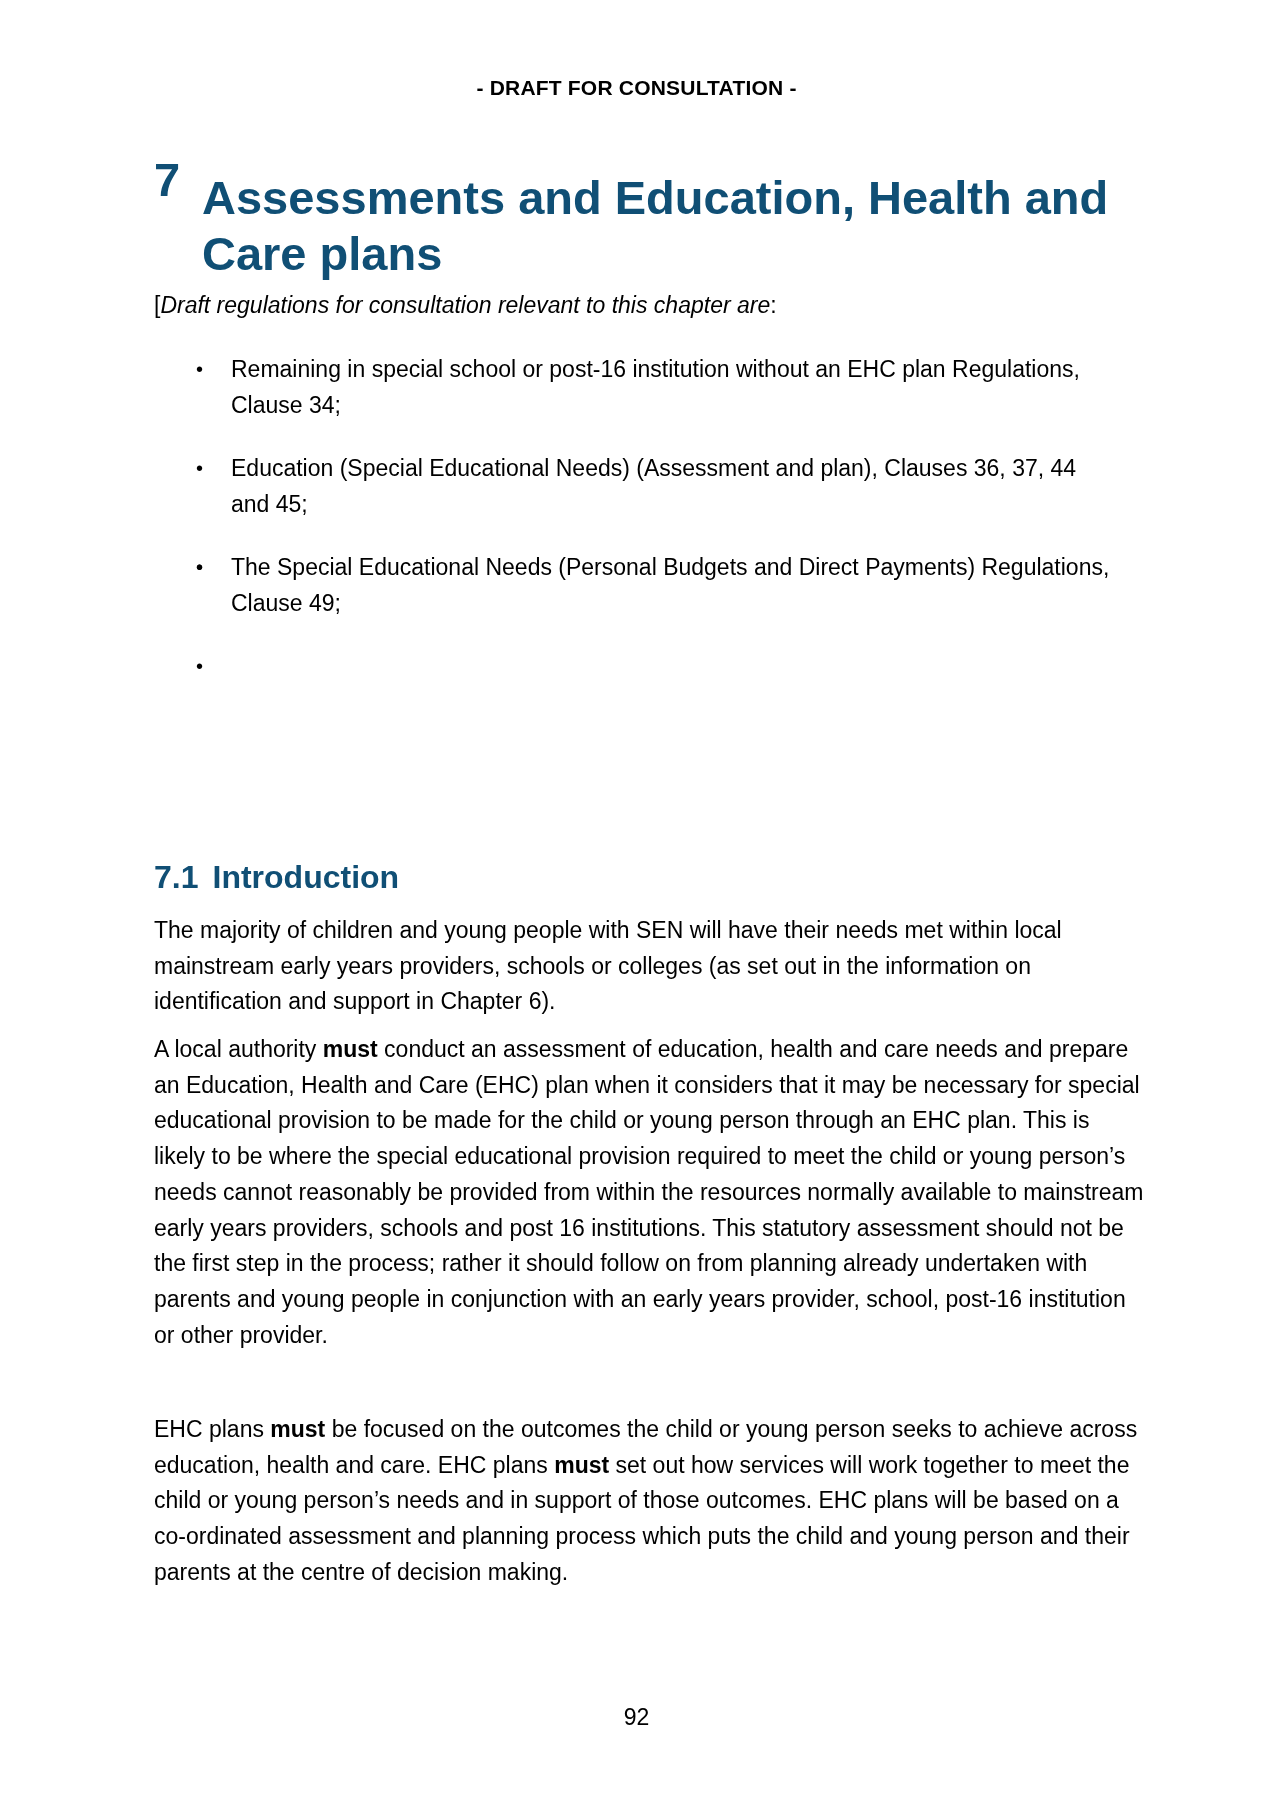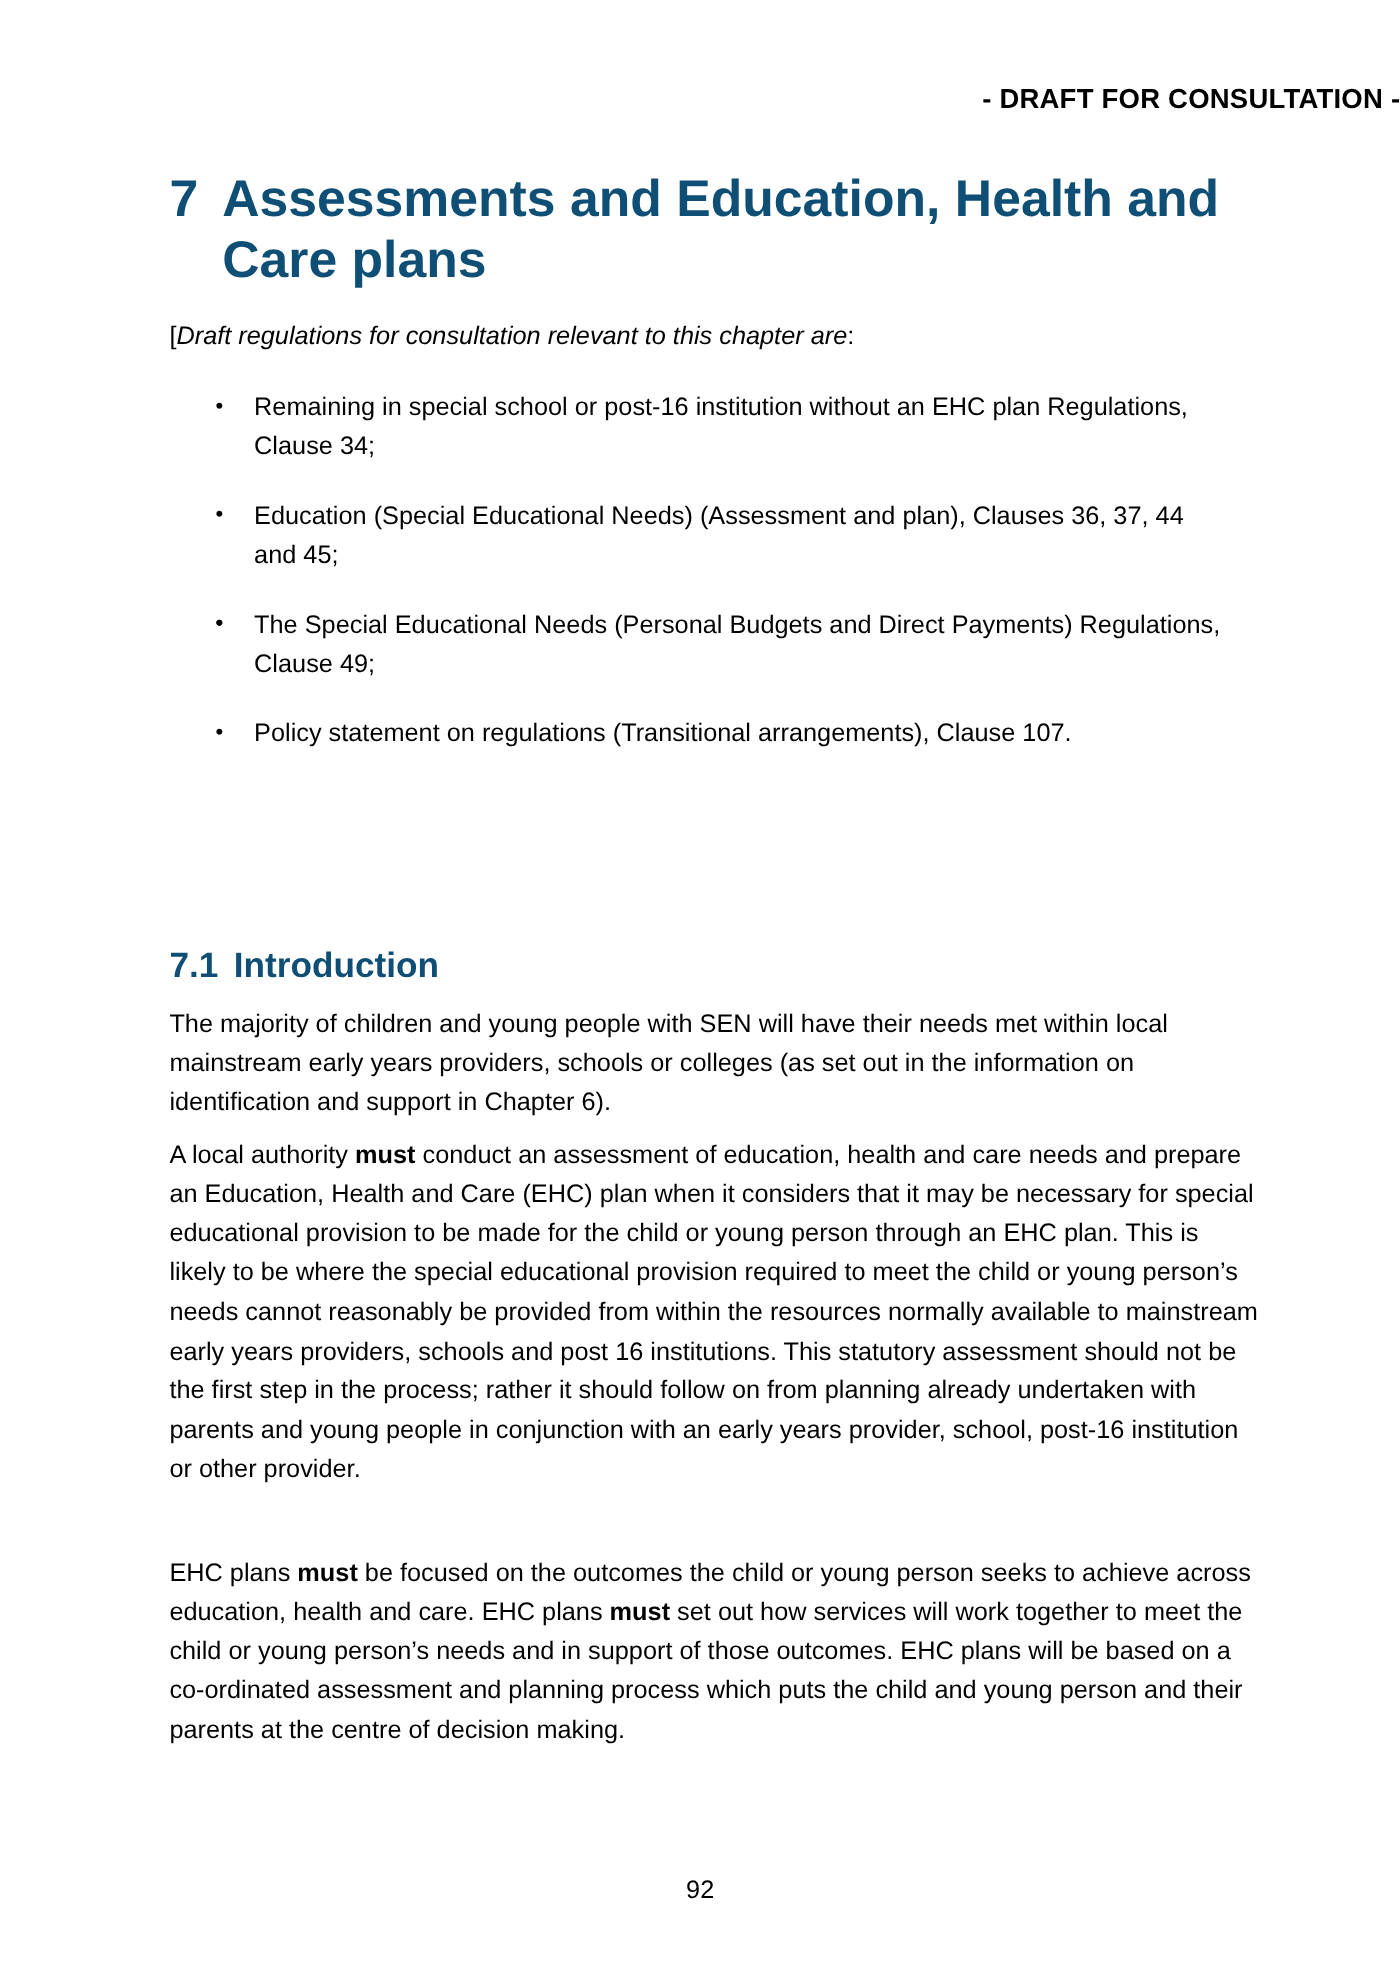--- a/index.html
+++ b/index.html
@@ -1,30 +1,30 @@
 <!DOCTYPE html>
 <html style="--accent: #104F75;"><head>
   <meta charset="utf-8">
   <style>
     html, body { margin: 0; padding: 0; background: #ffffff; }
     body {
       width: 1273px; height: 1800px; position: relative; overflow: hidden;
       font-family: "Liberation Sans", sans-serif; color: #000000;
     }
     .page-header {
-      position: absolute; top: 76px; left: 0; width: 1273px; text-align: right;
-      font-size: 25px; font-weight: bold; letter-spacing: 0.2px;
+      position: absolute; top: 76px; left: 0; width: 1273px; text-align: center;
+      font-size: 21px; font-weight: bold; letter-spacing: 0.2px;
     }
     .chapter-title {
       position: absolute; top: 152px; left: 154px; width: 1000px;
       font-size: 47px; font-weight: bold; line-height: 56px; color: var(--accent);
       display: flex;
     }
     .chapter-title .num { width: 48px; flex: none; }
-    .chapter-title .text { flex: 1; }
+    .chapter-title .text { flex: 1; margin-top: 18px; }
     .intro-note {
       position: absolute; top: 290px; left: 154px; font-size: 23px; line-height: 30px;
     }
     .intro-note em { font-style: italic; }
     .reg-list {
       position: absolute; top: 351px; left: 154px; width: 960px;
       margin: 0; padding: 0; list-style: none;
     }
     .reg-list li {
       position: relative; padding-left: 77px; font-size: 23px; line-height: 36px;
@@ -76,21 +76,20 @@
   </li>
   <li>
     <span class="bullet">•</span>
   </li>
   <li>
     <span class="bullet">•</span>
     <span>The Special Educational Needs (Personal Budgets and Direct Payments) Regulations, Clause 49;</span>
   </li>
   <li>
     <span class="bullet">•</span>
-    <span>Policy statement on regulations (Transitional arrangements), Clause 107.</span>
   </li>
 </ul>
 
 <h2 class="section-title" style="margin:0;">
   <span class="num">7.1</span><span>Introduction</span>
 </h2>
 
 <p class="para p1">The majority of children and young people with SEN will have their needs met within local mainstream early years providers, schools or colleges (as set out in the information on identification and support in Chapter 6).</p>
 
 <p class="para p2"><span>A local authority </span><b>must</b><span> conduct an assessment of education, health and care needs and prepare an Education, Health and Care (EHC) plan when it considers that it may be necessary for special educational provision to be made for the child or young person through an EHC plan. This is likely to be where the special educational provision required to meet the child or young person’s needs cannot reasonably be provided from within the resources normally available to mainstream early years providers, schools and post 16 institutions. This statutory assessment should not be the first step in the process; rather it should follow on from planning already undertaken with parents and young people in conjunction with an early years provider, school, post-16 institution or other provider.</span></p>

